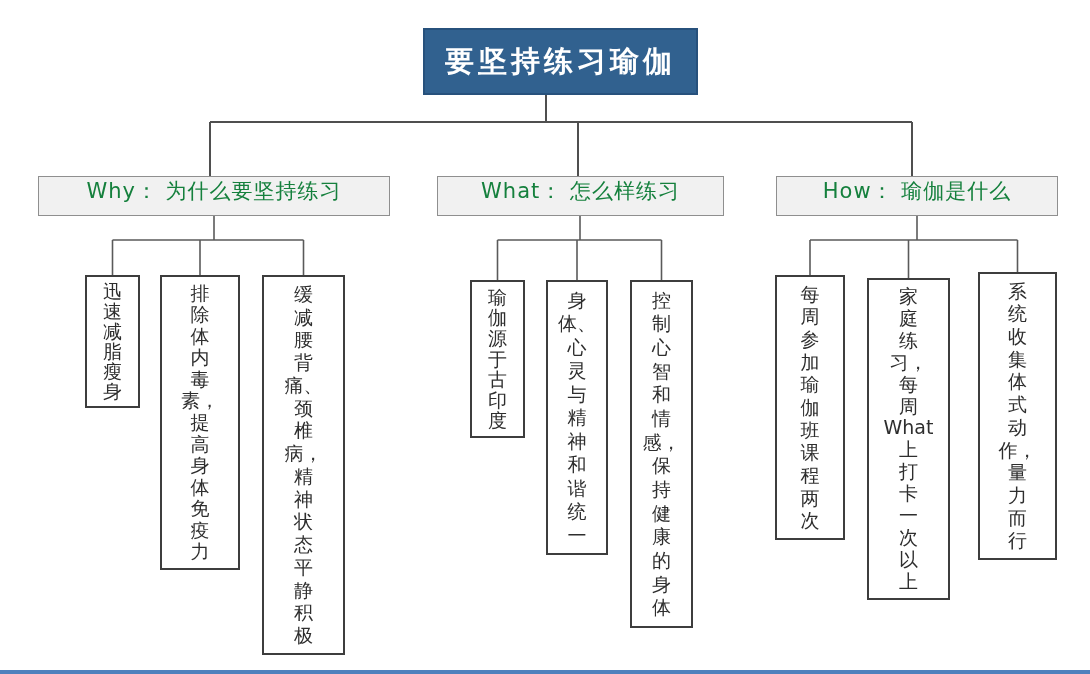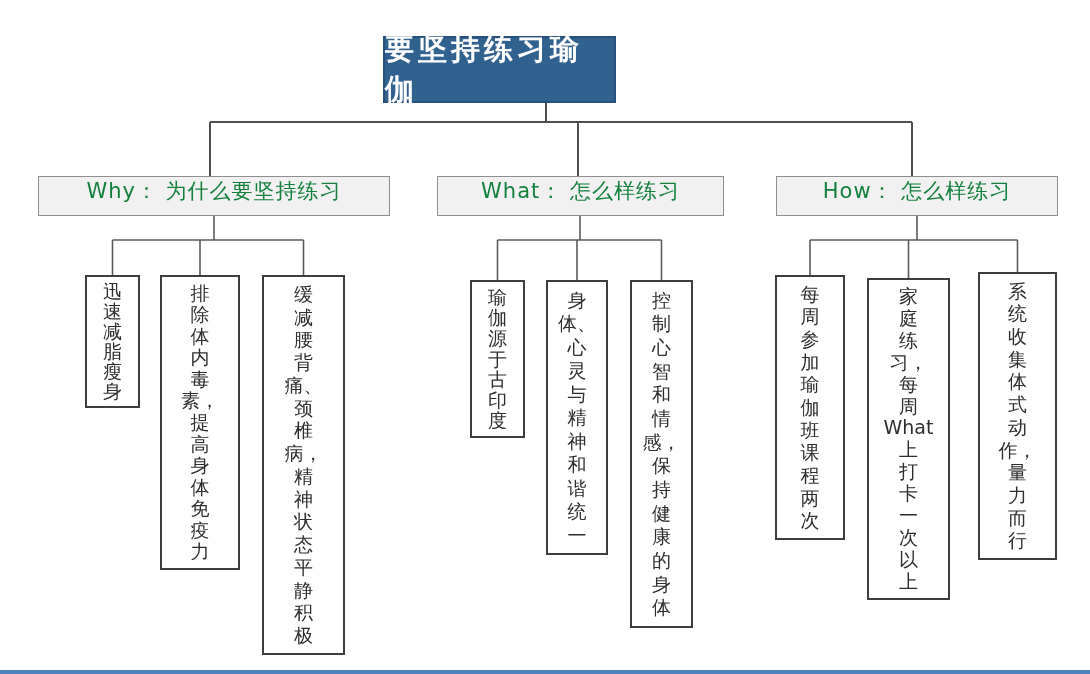--- a/index.html
+++ b/index.html
@@ -59,32 +59,32 @@
       <line x1="661.5" y1="240" x2="661.5" y2="280"></line>
 
       <line x1="917" y1="216" x2="917" y2="240"></line>
       <line x1="810" y1="240" x2="1017.5" y2="240"></line>
       <line x1="810" y1="240" x2="810" y2="275"></line>
       <line x1="908.5" y1="240" x2="908.5" y2="278"></line>
       <line x1="1017.5" y1="240" x2="1017.5" y2="272"></line>
     </g>
   </svg>
 
-  <div class="node root-node" style="left: 383px; top: 28px; width: 233px; height: 67px; background: rgb(49, 97, 143); border-color: rgb(39, 81, 124); color: rgb(255, 255, 255); margin-top: 8px;">
+  <div class="node root-node" style="left: 423px; top: 28px; width: 275px; height: 67px; background: rgb(49, 97, 143); border-color: rgb(39, 81, 124); color: rgb(255, 255, 255);">
     <span>要坚持练习瑜伽</span>
   </div>
 
   <div class="node branch-box" style="left: 38px; top: 176px; width: 352px; height: 40px; background: rgb(241, 241, 241); border-color: rgb(143, 143, 143);">
     <span>Why： 为什么要坚持练习</span>
   </div>
   <div class="node branch-box" style="left: 437px; top: 176px; width: 287px; height: 40px; background: rgb(241, 241, 241); border-color: rgb(143, 143, 143);">
     <span>What： 怎么样练习</span>
   </div>
   <div class="node branch-box" style="left: 776px; top: 176px; width: 282px; height: 40px; background: rgb(241, 241, 241); border-color: rgb(143, 143, 143);">
-    <span>How： 怎么样练习</span>
+    <span>How： 瑜伽是什么</span>
   </div>
 
   <div class="node leaf-box vtext" style="left: 85px; top: 275px; width: 55px; height: 133px; border-color: rgb(61, 61, 61);">
       <div class="vchar">迅</div>
       <div class="vchar">速</div>
       <div class="vchar">减</div>
       <div class="vchar">脂</div>
       <div class="vchar">瘦</div>
       <div class="vchar">身</div>
     </div>

